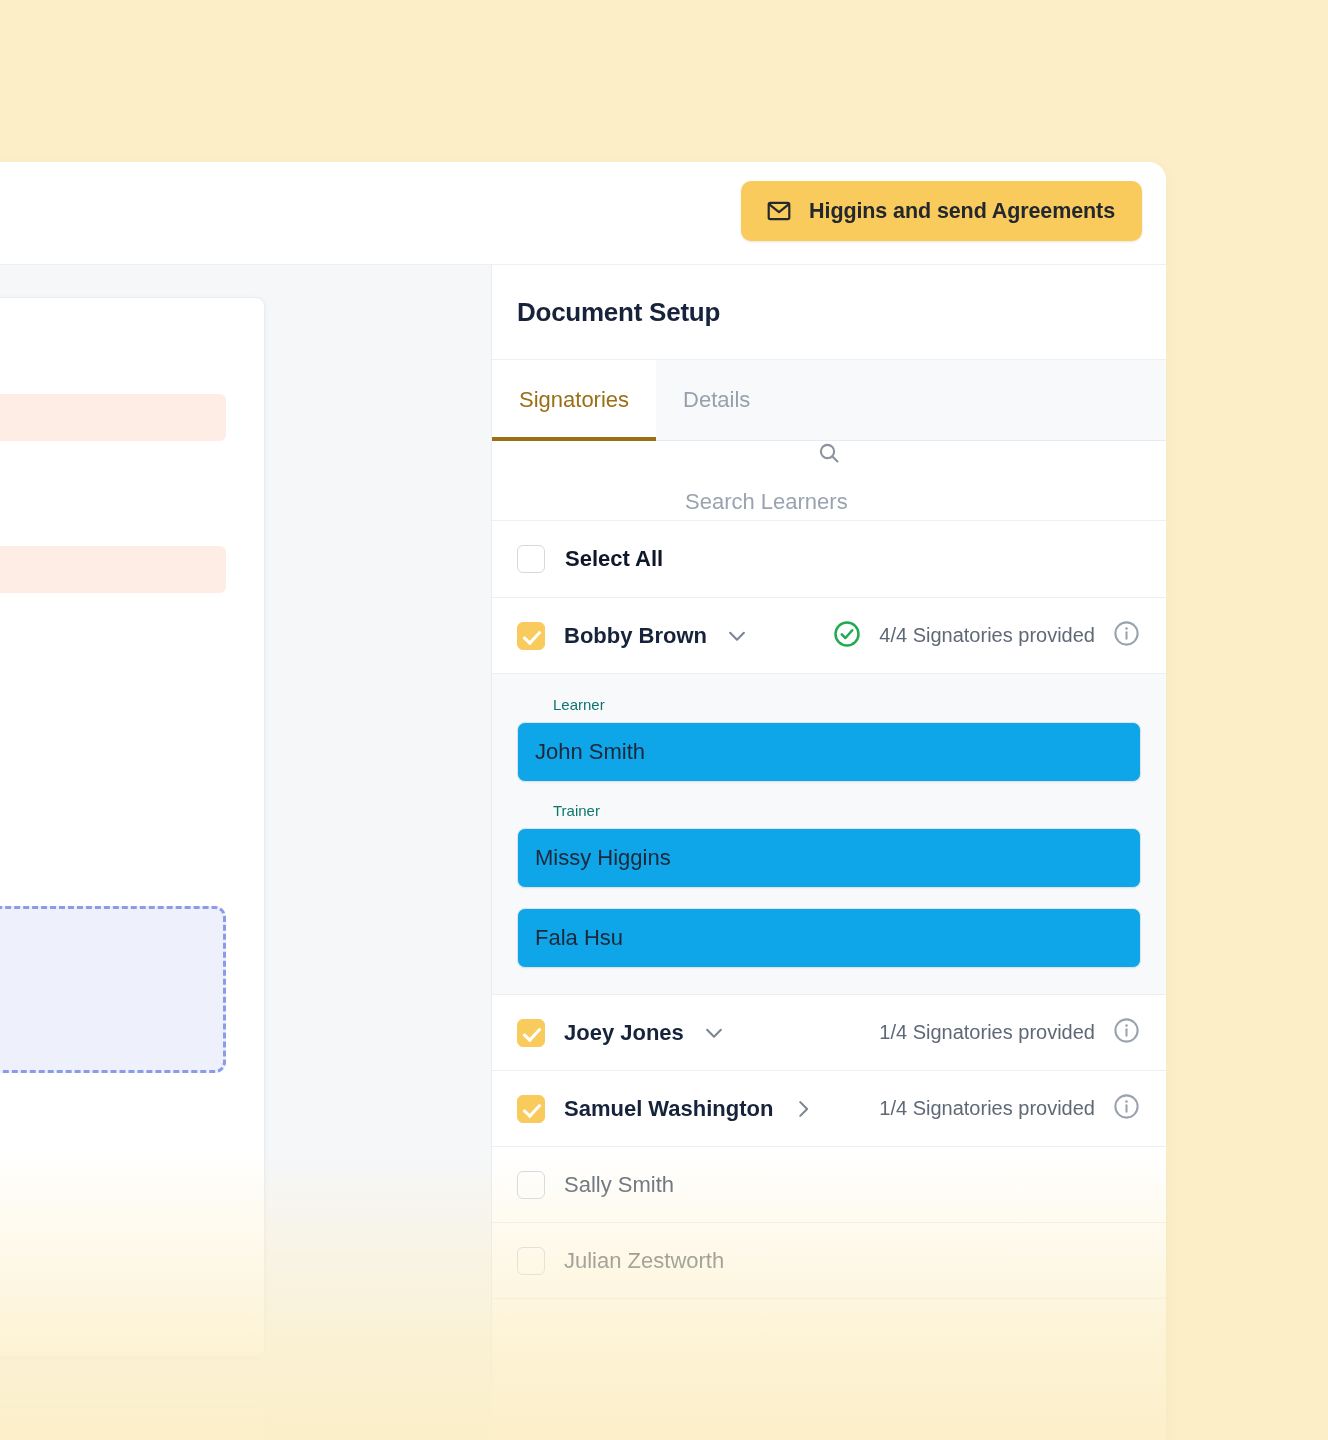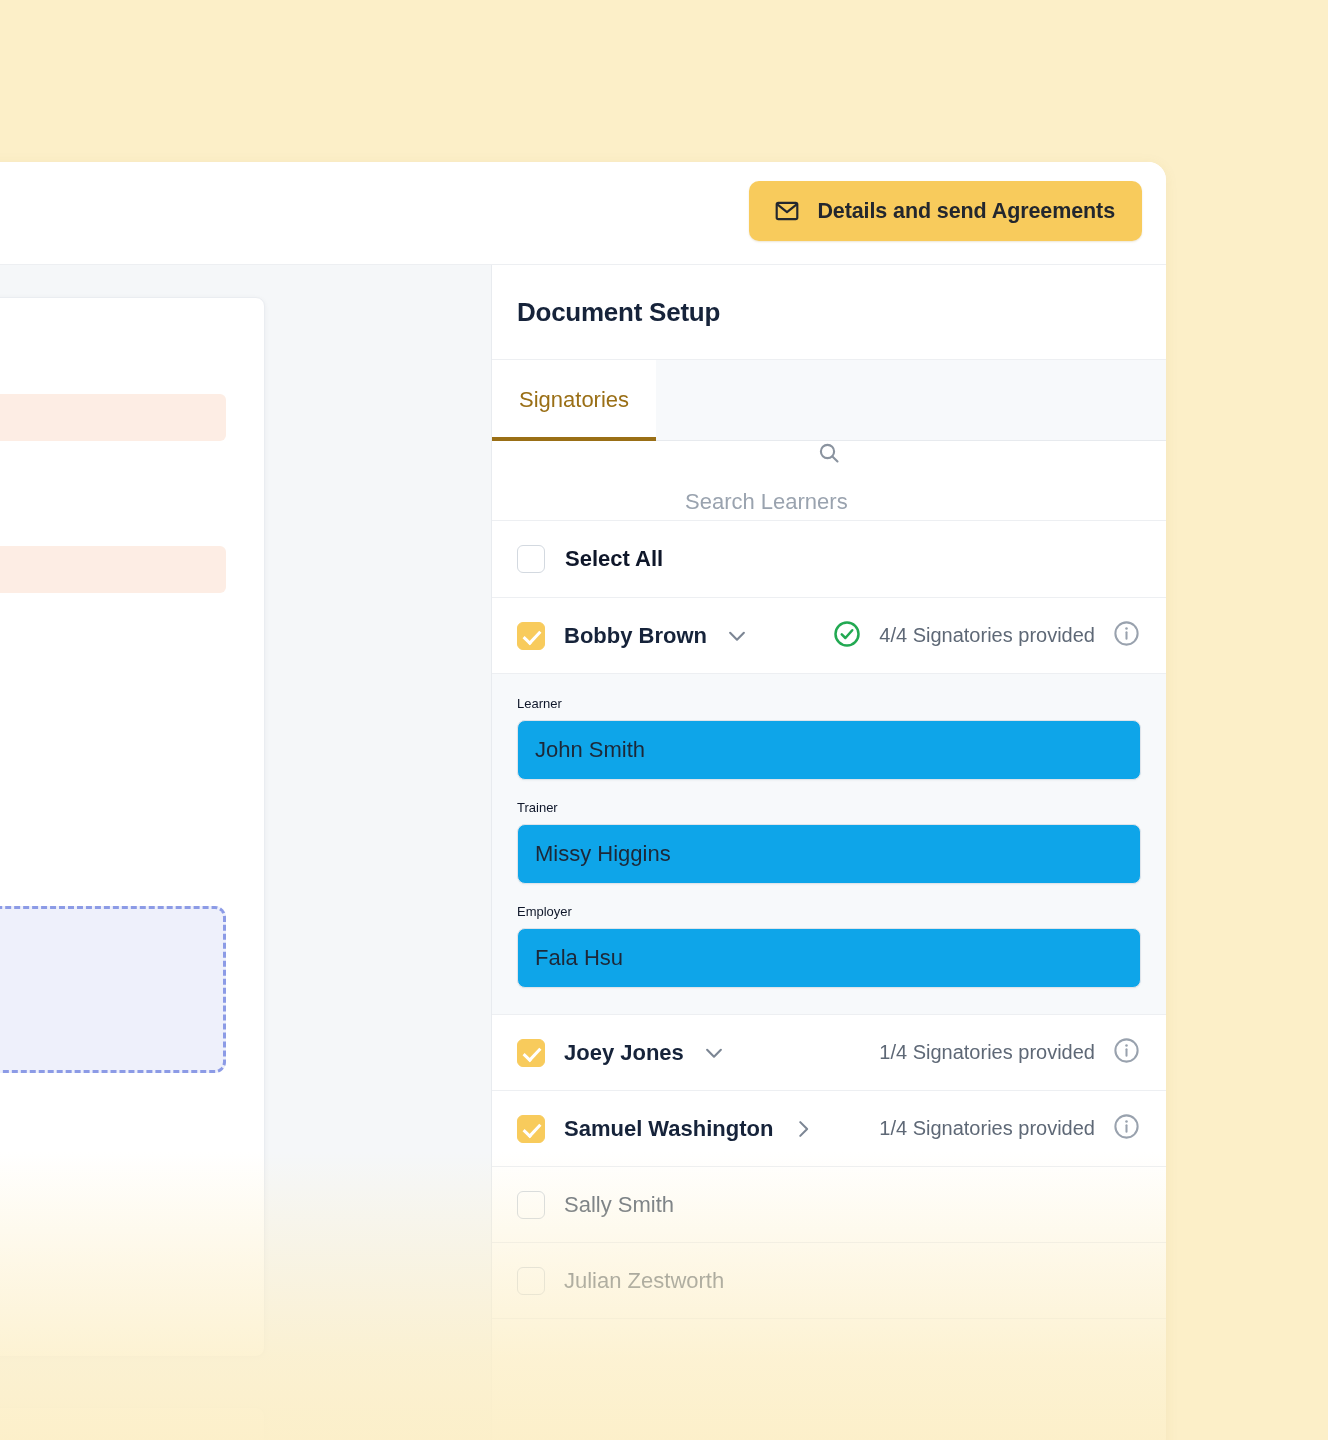--- a/index.html
+++ b/index.html
@@ -278,23 +278,24 @@
   }
 
   
   .sig-detail {
     background: #F7F9FB;
     padding: 22px 25px 26px 25px;
     border-bottom: 1px solid #EDEFF2;
   }
   .field + .field { margin-top: 20px; }
   .field-label {
-    font-size: 13px;
-    color: #0f172a;
+    font-size: 15px;
+    color: #0f766e;
     margin-bottom: 9px;
+    margin-left: 36px;
   }
   .field-input {
     width: 100%;
     height: 60px;
     background: #0ea5e9;
     border: 1px solid #DFE4EA;
     border-radius: 8px;
     padding: 0 17px;
     font-family: "Liberation Sans", sans-serif;
     font-size: 22px;
@@ -325,21 +326,21 @@
 <div id="app-card">
 
   <div id="toolbar">
     <button id="confirm-send-button">
       <span>
         <svg class="env-icon" viewBox="0 0 24 24" fill="none" stroke="#23272E" stroke-width="2" stroke-linecap="round" stroke-linejoin="round">
           <rect x="2.5" y="4.5" width="19" height="15" rx="1.5"></rect>
           <path d="M2.8 5.6 L12 13 L21.2 5.6"></path>
         </svg>
       </span>
-      <span>Details and send Agreements</span>
+      <span>Higgins and send Agreements</span>
     </button>
   </div>
 
   <div id="body-split">
 
     <div id="doc-preview">
       <div class="doc-page" id="doc-page-1">
           <div class="doc-gap-lg"></div>
           <div class="doc-highlight"></div>
           <div class="doc-gap-sm"></div>
@@ -363,20 +364,23 @@
     <div id="setup-panel">
 
       <div id="setup-header">
         <span id="setup-title">Document Setup</span>
       </div>
 
       <div id="tabs">
         <button class="tab active">
           <span>Signatories</span>
         </button>
+        <button class="tab">
+          <span>Details</span>
+        </button>
       </div>
 
       <div id="search-row">
         <span>
           <svg width="24" height="24" viewBox="0 0 24 24" fill="none" stroke="#8A939F" stroke-width="2.1" stroke-linecap="round">
             <circle cx="10.5" cy="10.5" r="6.6"></circle>
             <path d="M15.4 15.4 L20.5 20.5"></path>
           </svg>
         </span>
         <input id="search-input" type="text" placeholder="Search Learners" style="">
@@ -405,21 +409,21 @@
               <span style="cursor: pointer;"><svg width="29" height="29" viewBox="0 0 24 24" fill="none" stroke="#99A2AE" stroke-width="1.7">
                   <circle cx="12" cy="12" r="9.2"></circle>
                   <path d="M12 10.9 L12 16.4" stroke-linecap="round"></path>
                   <circle cx="12" cy="7.9" r="1.05" fill="#99A2AE" stroke="none"></circle>
                 </svg></span>
             </div>
           </div>
           <div class="sig-detail">
             <div class="field"><div class="field-label">Learner</div><input type="text" class="field-input" value="John Smith" style=""></div>
             <div class="field"><div class="field-label">Trainer</div><input type="text" class="field-input" value="Missy Higgins" style=""></div>
-            <div class="field"><div class="field-label">Employer</div><input type="text" class="field-input" value="Fala Hsu" style=""></div>
+            <div class="field"><input type="text" class="field-input" value="Fala Hsu" style=""></div>
           </div>
           <div class="sig-row">
             <span class="cbox checked"></span>
             <span class="sig-name">Joey Jones</span>
             <span style="display: flex;">
               <svg class="chev" viewBox="0 0 24 24" fill="none" stroke="#7C8694" stroke-width="2.3" stroke-linecap="round" stroke-linejoin="round">
                 <path d="M4.5 8.5 L12 16 L19.5 8.5"></path>
               </svg>
             </span>
             <div class="sig-right">

